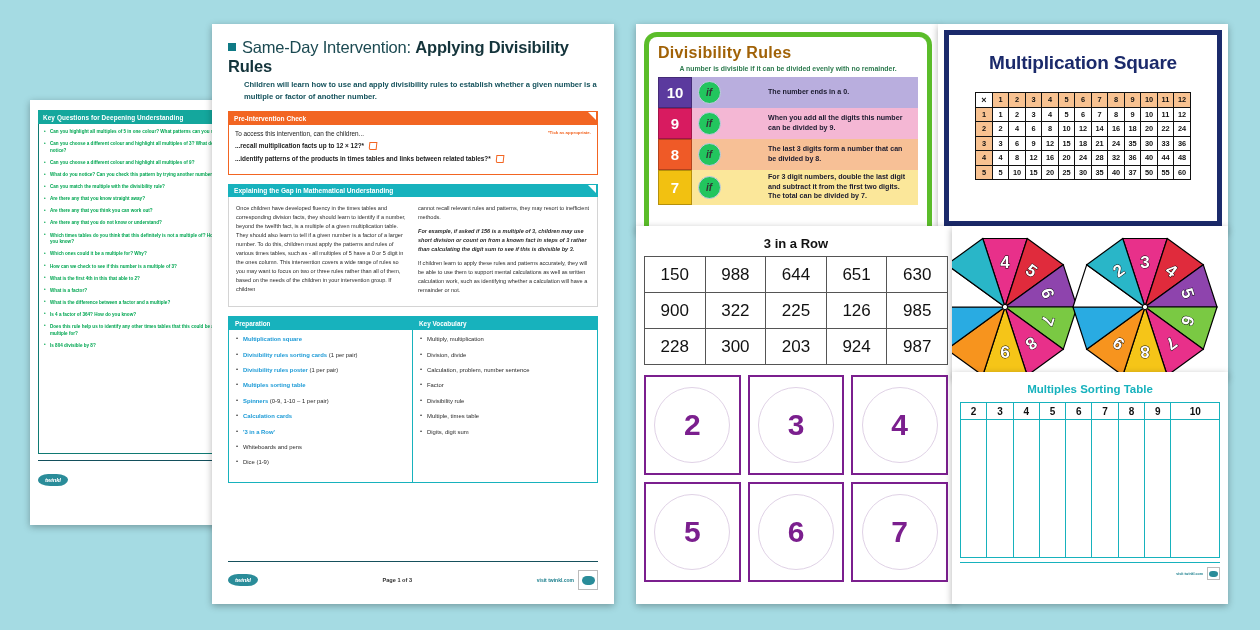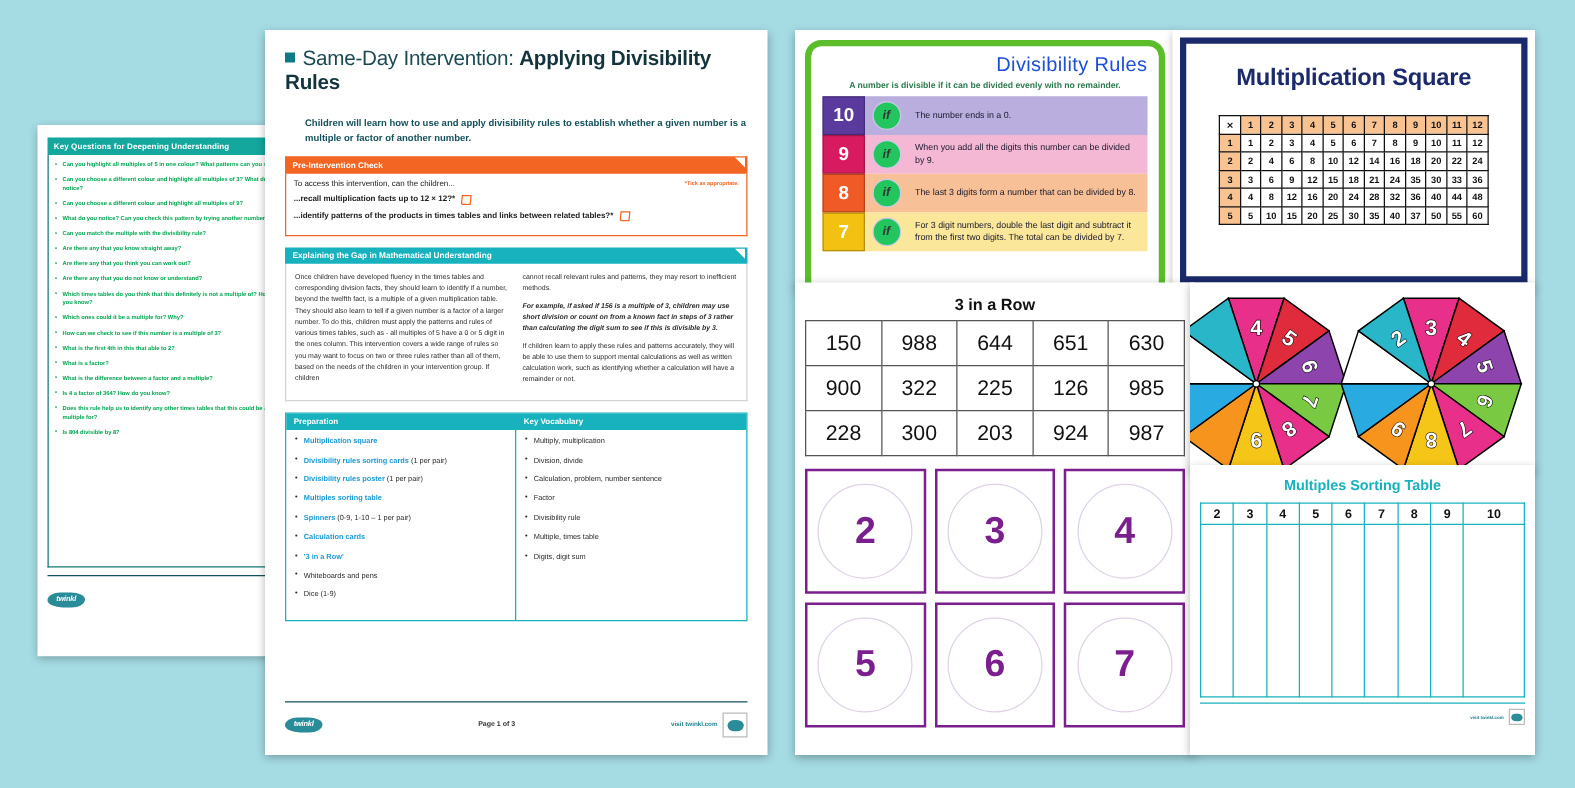--- a/index.html
+++ b/index.html
@@ -65,21 +65,21 @@
   
   #sheet-plan {
     left: 212px; top: 24px; width: 402px; height: 580px;
     padding: 14px 16px 0 16px;
   }
   .plan-title {
     font-size: 16.5px;
     line-height: 1.16;
     color: #1c4a52;
     font-weight: 400;
-    margin-bottom: 17px;
+    margin-bottom: 3px;
     letter-spacing: -.2px;
   }
   .plan-title .sq {
     display: inline-block;
     width: 8px; height: 8px;
     background: #0f7a85;
     margin-right: 6px;
     vertical-align: 2px;
   }
   .plan-title b { font-weight: bold; color: #14343b; }
@@ -188,24 +188,24 @@
     margin: 8px;
     height: calc(100% - 10px);
     border: 5px solid #5bbd2a;
     border-bottom: none;
     border-radius: 13px 13px 0 0;
     background: #fff;
     padding: 7px 9px 0 9px;
     overflow: hidden;
   }
   .dr-title {
-    text-align: right;
+    text-align: left;
     font-size: 16px;
-    font-weight: normal;
-    color: #1d4ed8;
+    font-weight: bold;
+    color: #a16207;
     letter-spacing: .3px;
   }
   .dr-sub {
     text-align: center;
     font-size: 6.9px;
     font-weight: bold;
     color: #2c7a4e;
     margin: 3px 0 5px 0;
   }
   .dr-row { display: flex; align-items: stretch; min-height: 31px; }
@@ -218,23 +218,24 @@
   .dr-if { flex: 0 0 34px; display: flex; align-items: center; justify-content: center; }
   .dr-if span {
     width: 23px; height: 23px; border-radius: 50%;
     background: #22c55e; border: 1.4px solid #c9c9e6;
     display: flex; align-items: center; justify-content: center;
     font-size: 10px; font-style: italic; font-weight: bold; color: #333;
   }
   .dr-txt {
     flex: 1;
     display: flex; align-items: center;
-    font-size: 7.1px; font-weight: normal;
+    font-size: 7.1px; font-weight: bold;
     line-height: 1.35; color: #1a1a2e;
     padding: 3px 6px;
+    margin-left: 36px;
   }
 
   
   #sheet-mult {
     left: 938px; top: 24px; width: 290px; height: 208px;
     padding: 6px;
   }
   .ms-frame { border: 5px solid #1b2a6b; height: 100%; padding: 7px 10px 0 10px; }
   .ms-title {
     text-align: center; font-size: 19px; font-weight: bold;

